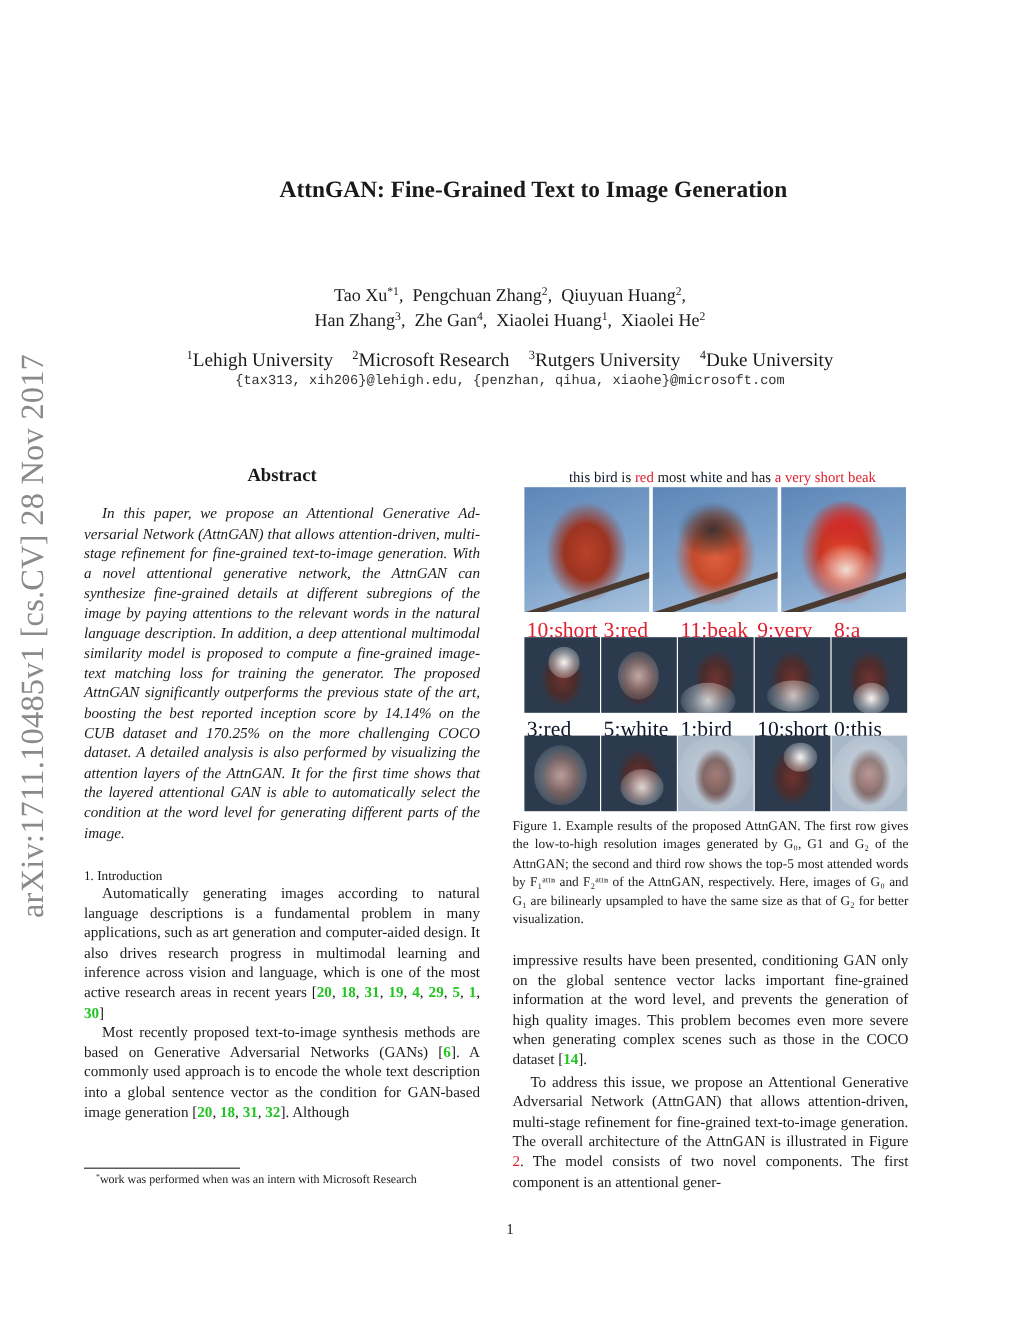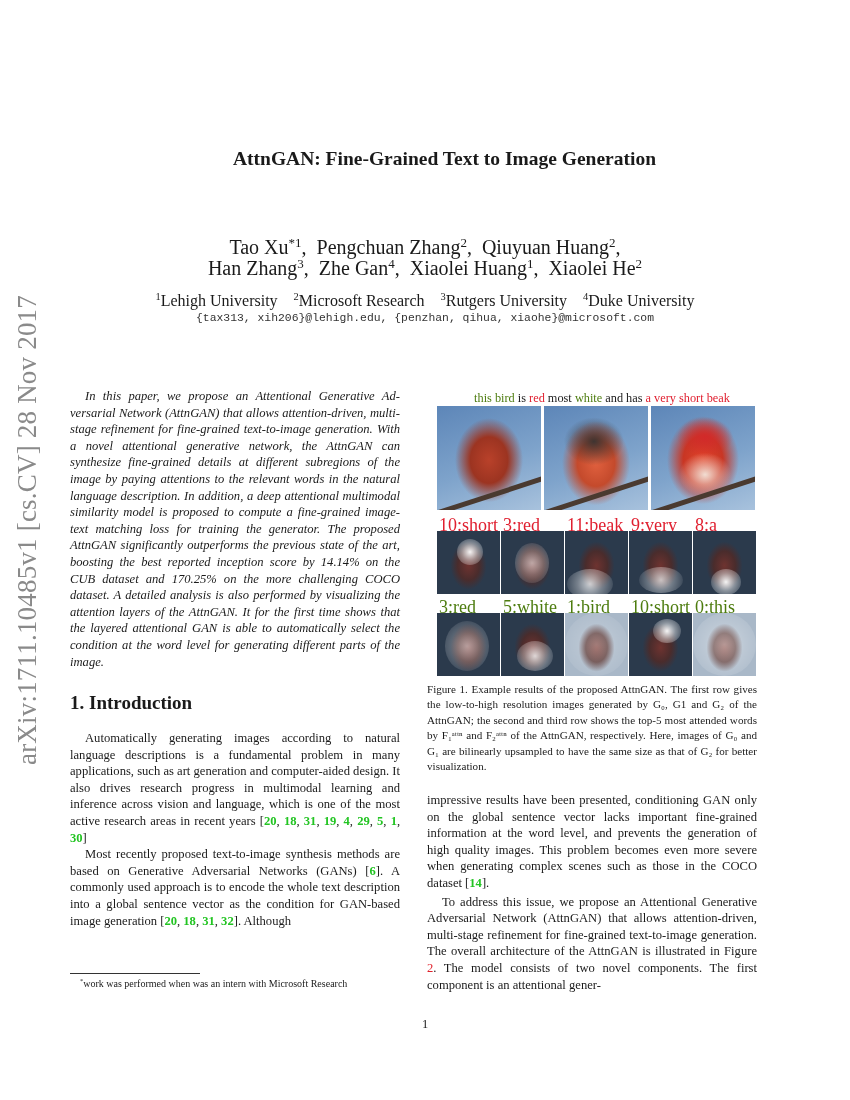--- a/index.html
+++ b/index.html
@@ -14,58 +14,58 @@
       position: absolute; left: 25px; top: 250px;
       transform: translate(-50%, -50%) rotate(-90deg);
       white-space: nowrap; font-size: 27px; color: #8a8a8a; letter-spacing: 0.2px;
     }
     .title {
       position: absolute; left: 0; right: 0; top: 146px; text-align: center;
       font-weight: bold; font-size: 19.5px; line-height: 25px; padding-left: 39px;
     }
     .authors {
       position: absolute; left: 0; right: 0; top: 237px; text-align: center;
-      font-size: 20px; line-height: 21px;
+      font-size: 15px; line-height: 21px;
     }
     .affils {
       position: absolute; left: 0; right: 0; top: 291px; text-align: center;
       font-size: 16px; line-height: 20px;
     }
     .emails {
       position: absolute; left: 0; right: 0; top: 310px; text-align: center;
       font-family: "Liberation Mono", "DejaVu Sans Mono", monospace; font-size: 11.4px;
       line-height: 16px; color: #333;
     }
     sup { font-size: 0.65em; vertical-align: 0.55em; line-height: 0; }
     .col-left { position: absolute; left: 70px; width: 330px; top: 388px; }
     .col-right { position: absolute; left: 427px; width: 330px; }
     .abstract-head { text-align: center; font-weight: bold; font-size: 15.5px; margin: 0 0 14px 0; }
     .para {
       font-size: 12.6px; line-height: 16.6px; text-align: justify; margin: 0;
       hyphens: manual;
     }
     .para.indent { text-indent: 15px; }
     .italic { font-style: italic; }
-    .section-head { font-weight: bold; font-size: 19px; margin: 22px 0 16px 0; }
+    .section-head { font-weight: normal; font-size: 11px; margin: 22px 0 0 0; }
     .cite { color: #22c422; font-weight: bold; }
     .ref { color: #e0202a; }
     .footnote-rule {
       position: absolute; left: 70px; top: 973px; width: 130px; border-top: 1px solid #333;
     }
     .footnote {
       position: absolute; left: 80px; top: 977px; font-size: 10px; line-height: 13px;
     }
     .page-number {
       position: absolute; left: 0; right: 0; top: 1017px; text-align: center; font-size: 12.5px;
     }
     
     .fig-caption-top {
       position: absolute; left: 437px; width: 330px; top: 391px; text-align: center; font-size: 12.3px;
     }
-    .blue { color: #4d7c0f; }
+    .blue { color: #0f172a; }
     .red { color: #e02030; }
     .bird-row { position: absolute; left: 437px; top: 406px; display: flex; gap: 3px; }
     .bird-big {
       width: 104px; height: 104px; border-radius: 0;
       background: radial-gradient(ellipse 34px 42px at 50% 52%, #b9412a 0%, #9c3421 55%, rgba(156,52,33,0) 100%),
                   linear-gradient(160deg, #5d86b8 0%, #7ea3cb 55%, #a8c2dd 100%);
       position: relative; overflow: hidden;
     }
     .bird-big::after {
       content: ""; position: absolute; left: -10px; bottom: 14px; width: 140px; height: 5px;
@@ -127,20 +127,21 @@
   <sup>1</sup><span>Lehigh University</span>&nbsp;&nbsp;&nbsp;
   <sup>2</sup><span>Microsoft Research</span>&nbsp;&nbsp;&nbsp;
   <sup>3</sup><span>Rutgers University</span>&nbsp;&nbsp;&nbsp;
   <sup>4</sup><span>Duke University</span>
 </div>
 <div class="emails">
   <div>{tax313, xih206}@lehigh.edu, {penzhan, qihua, xiaohe}@microsoft.com</div>
 </div>
 
 <div class="col-left">
+  <div class="abstract-head">Abstract</div>
   <p class="para indent italic">In this paper, we propose an Attentional Generative Ad­versarial Network (AttnGAN) that allows attention-driven, multi-stage refinement for fine-grained text-to-image gener­ation. With a novel attentional generative network, the At­tnGAN can synthesize fine-grained details at different sub­regions of the image by paying attentions to the relevant words in the natural language description. In addition, a deep attentional multimodal similarity model is proposed to compute a fine-grained image-text matching loss for train­ing the generator. The proposed AttnGAN significantly out­performs the previous state of the art, boosting the best re­ported inception score by 14.14% on the CUB dataset and 170.25% on the more challenging COCO dataset. A de­tailed analysis is also performed by visualizing the atten­tion layers of the AttnGAN. It for the first time shows that the layered attentional GAN is able to automatically select the condition at the word level for generating different parts of the image.</p>
 
   <div class="section-head">1. Introduction</div>
   <p class="para indent"><span>Automatically generating images according to natural language descriptions is a fundamental problem in many applications, such as art generation and computer-aided de­sign. It also drives research progress in multimodal learning and inference across vision and language, which is one of the most active research areas in recent years [</span><a class="cite">20</a>, <a class="cite">18</a>, <a class="cite">31</a>, <a class="cite">19</a>, <a class="cite">4</a>, <a class="cite">29</a>, <a class="cite">5</a>, <a class="cite">1</a>, <a class="cite">30</a>]</p>
   <p class="para indent"><span>Most recently proposed text-to-image synthesis methods are based on Generative Adversarial Networks (GANs) [</span><a class="cite">6</a><span>]. A commonly used approach is to encode the whole text de­scription into a global sentence vector as the condition for GAN-based image generation [</span><a class="cite">20</a>, <a class="cite">18</a>, <a class="cite">31</a>, <a class="cite">32</a><span>]. Although</span></p>
 </div>
 
 <div class="footnote-rule"></div>
 <div class="footnote"><sup>*</sup><span>work was performed when was an intern with Microsoft Research</span></div>
 

